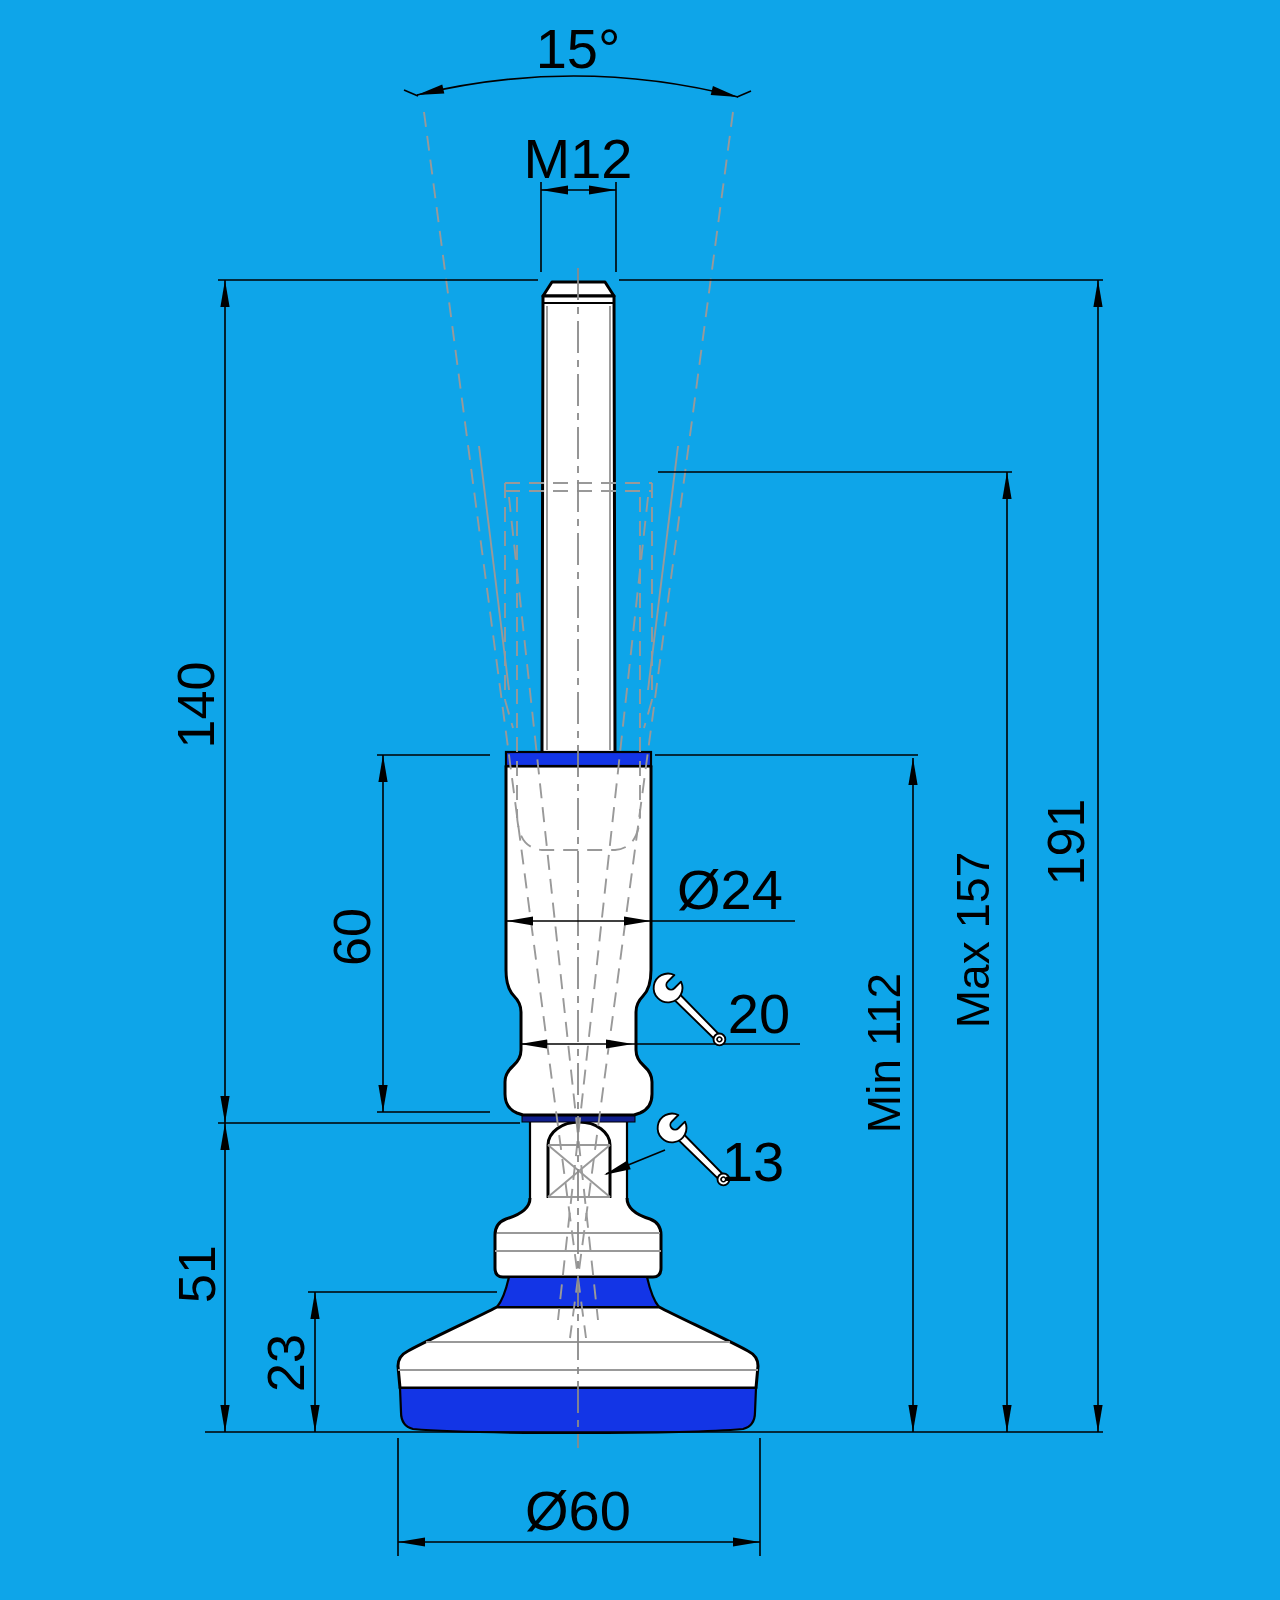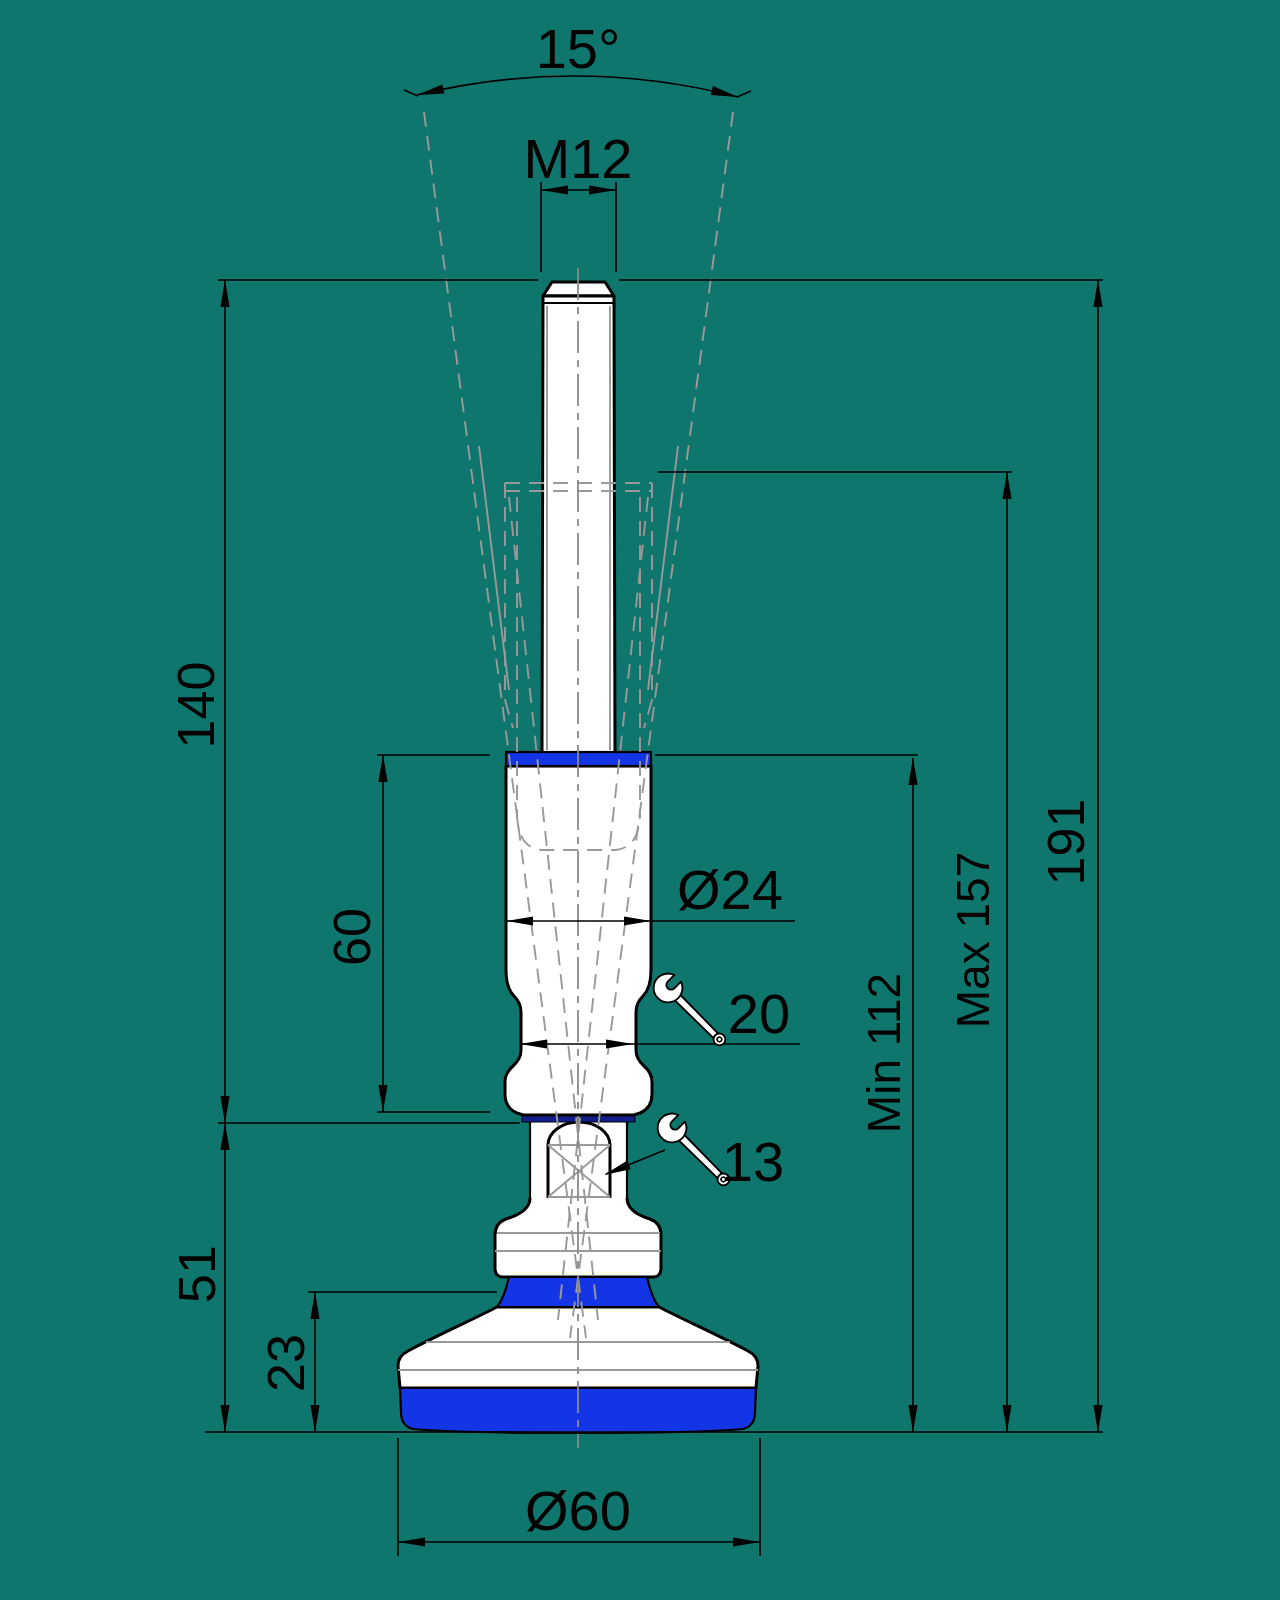--- a/index.html
+++ b/index.html
@@ -1,16 +1,16 @@
 <!DOCTYPE html>
 <html style="--accent-blue: #1335e6; --navy-band: #101f8c; --phantom-gray: #999999;"><head>
 <meta charset="utf-8">
 <style>
   html,body{margin:0;padding:0;background:#fff;}
-  .page{width:1280px;height:1600px;background:#0f766e;position:relative;font-family:"Liberation Sans",sans-serif;}
+  .page{width:1280px;height:1600px;background:#0ea5e9;position:relative;font-family:"Liberation Sans",sans-serif;}
   svg{display:block;}
   svg text{font-family:"Liberation Sans",sans-serif;fill:#000;}
   .outline{stroke:#000;stroke-width:3;fill:#fff;stroke-linejoin:round;}
   .outline-thin{stroke:#000;stroke-width:2.2;fill:none;}
   .blue-fill{fill:var(--accent-blue,#1335e6);stroke:#000;stroke-width:2.2;}
   .navy-fill{fill:var(--navy-band,#101f8c);stroke:#000;stroke-width:1;}
   .dim{stroke:#000;stroke-width:1.6;fill:none;}
   .arr{fill:#000;stroke:none;}
   .gray{stroke:var(--phantom-gray,#999);stroke-width:1.9;fill:none;}
   .gray-dash{stroke:var(--phantom-gray,#999);stroke-width:1.9;fill:none;stroke-dasharray:15 9;}

